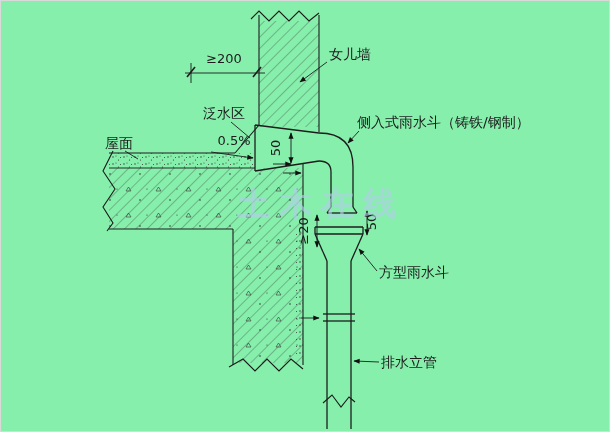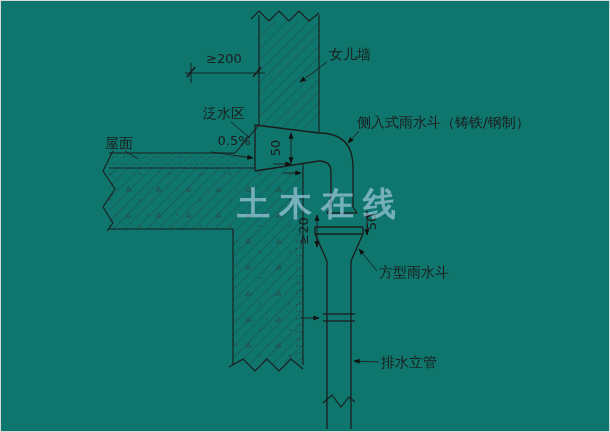--- a/index.html
+++ b/index.html
@@ -1,17 +1,17 @@
 <!DOCTYPE html>
 <html><head>
 <meta charset="utf-8">
 <style>
   html,body{margin:0;padding:0;background:#ffffff;}
   .frame{
-    width:608px;height:430px;border:1px solid #d9d9d9;background:#0f766e;
+    width:608px;height:430px;border:1px solid #d9d9d9;background:#86efac;
     position:relative;overflow:hidden;
   }
   svg{display:block;}
   text{
     font-family:"DejaVu Sans","Liberation Sans",sans-serif;
     fill:#1c1c1c;
   }
   .lbl{font-size:14px;}
   .dim{font-size:13px;}
   .wm{

